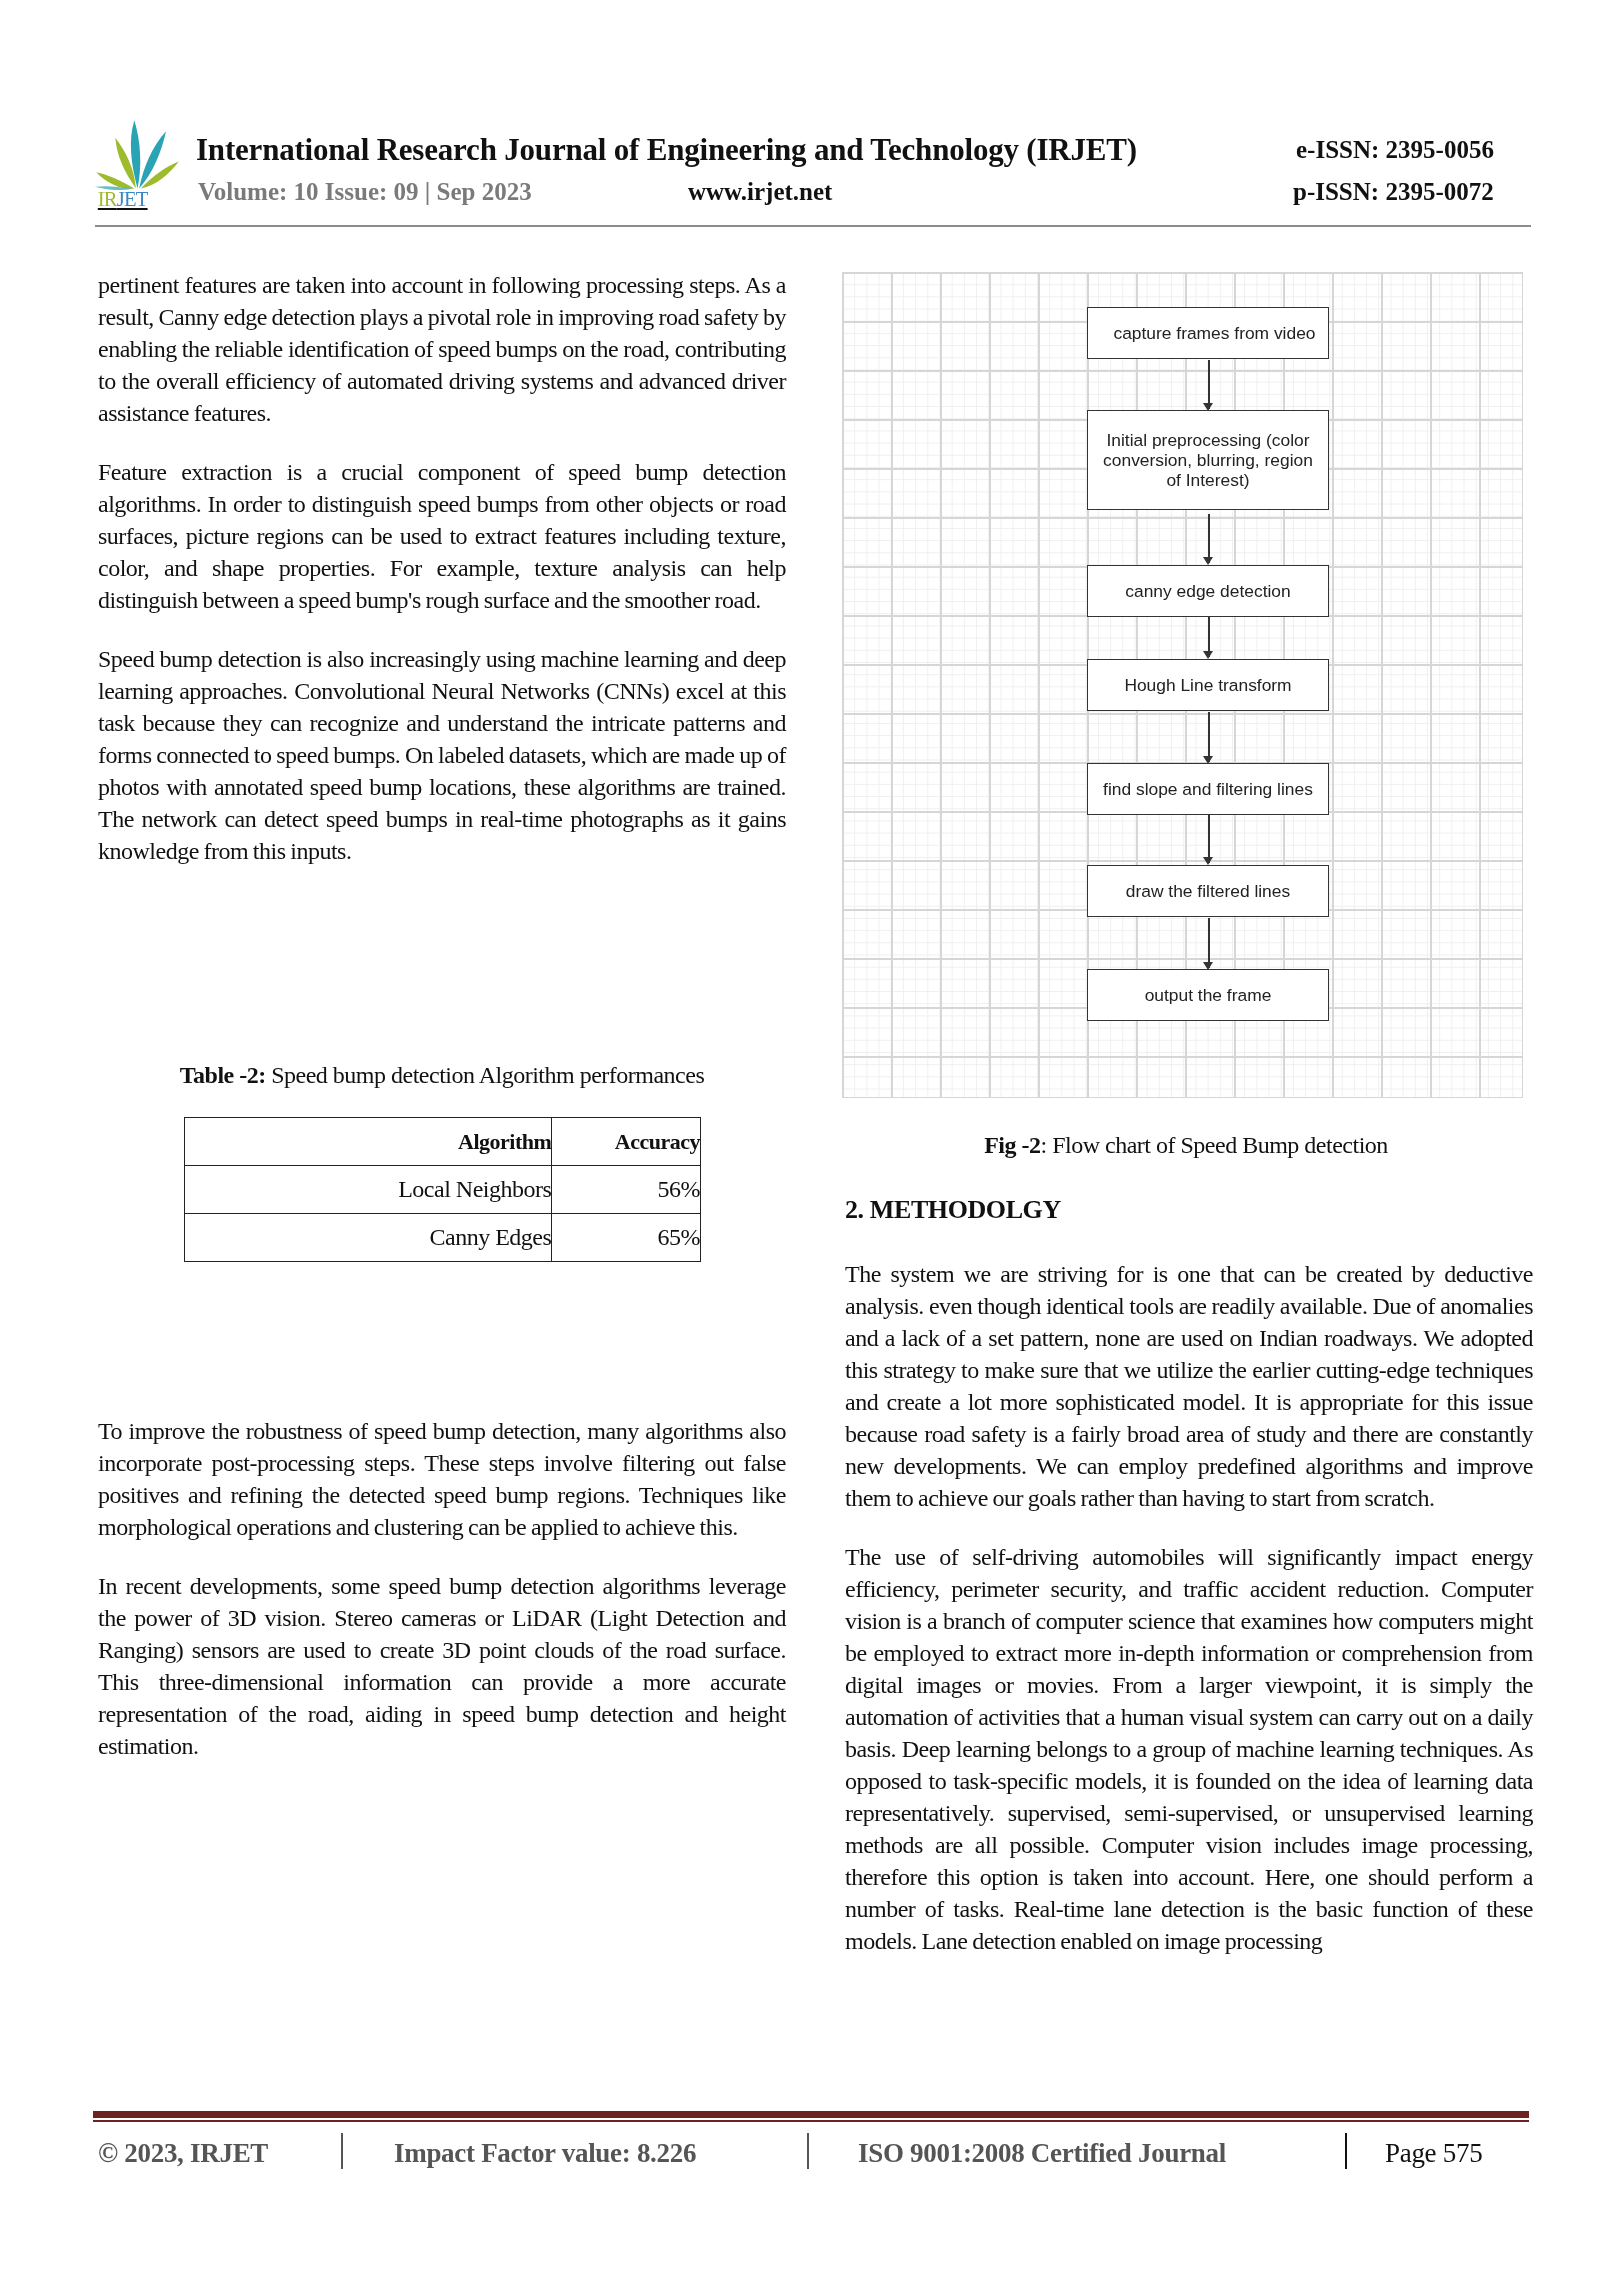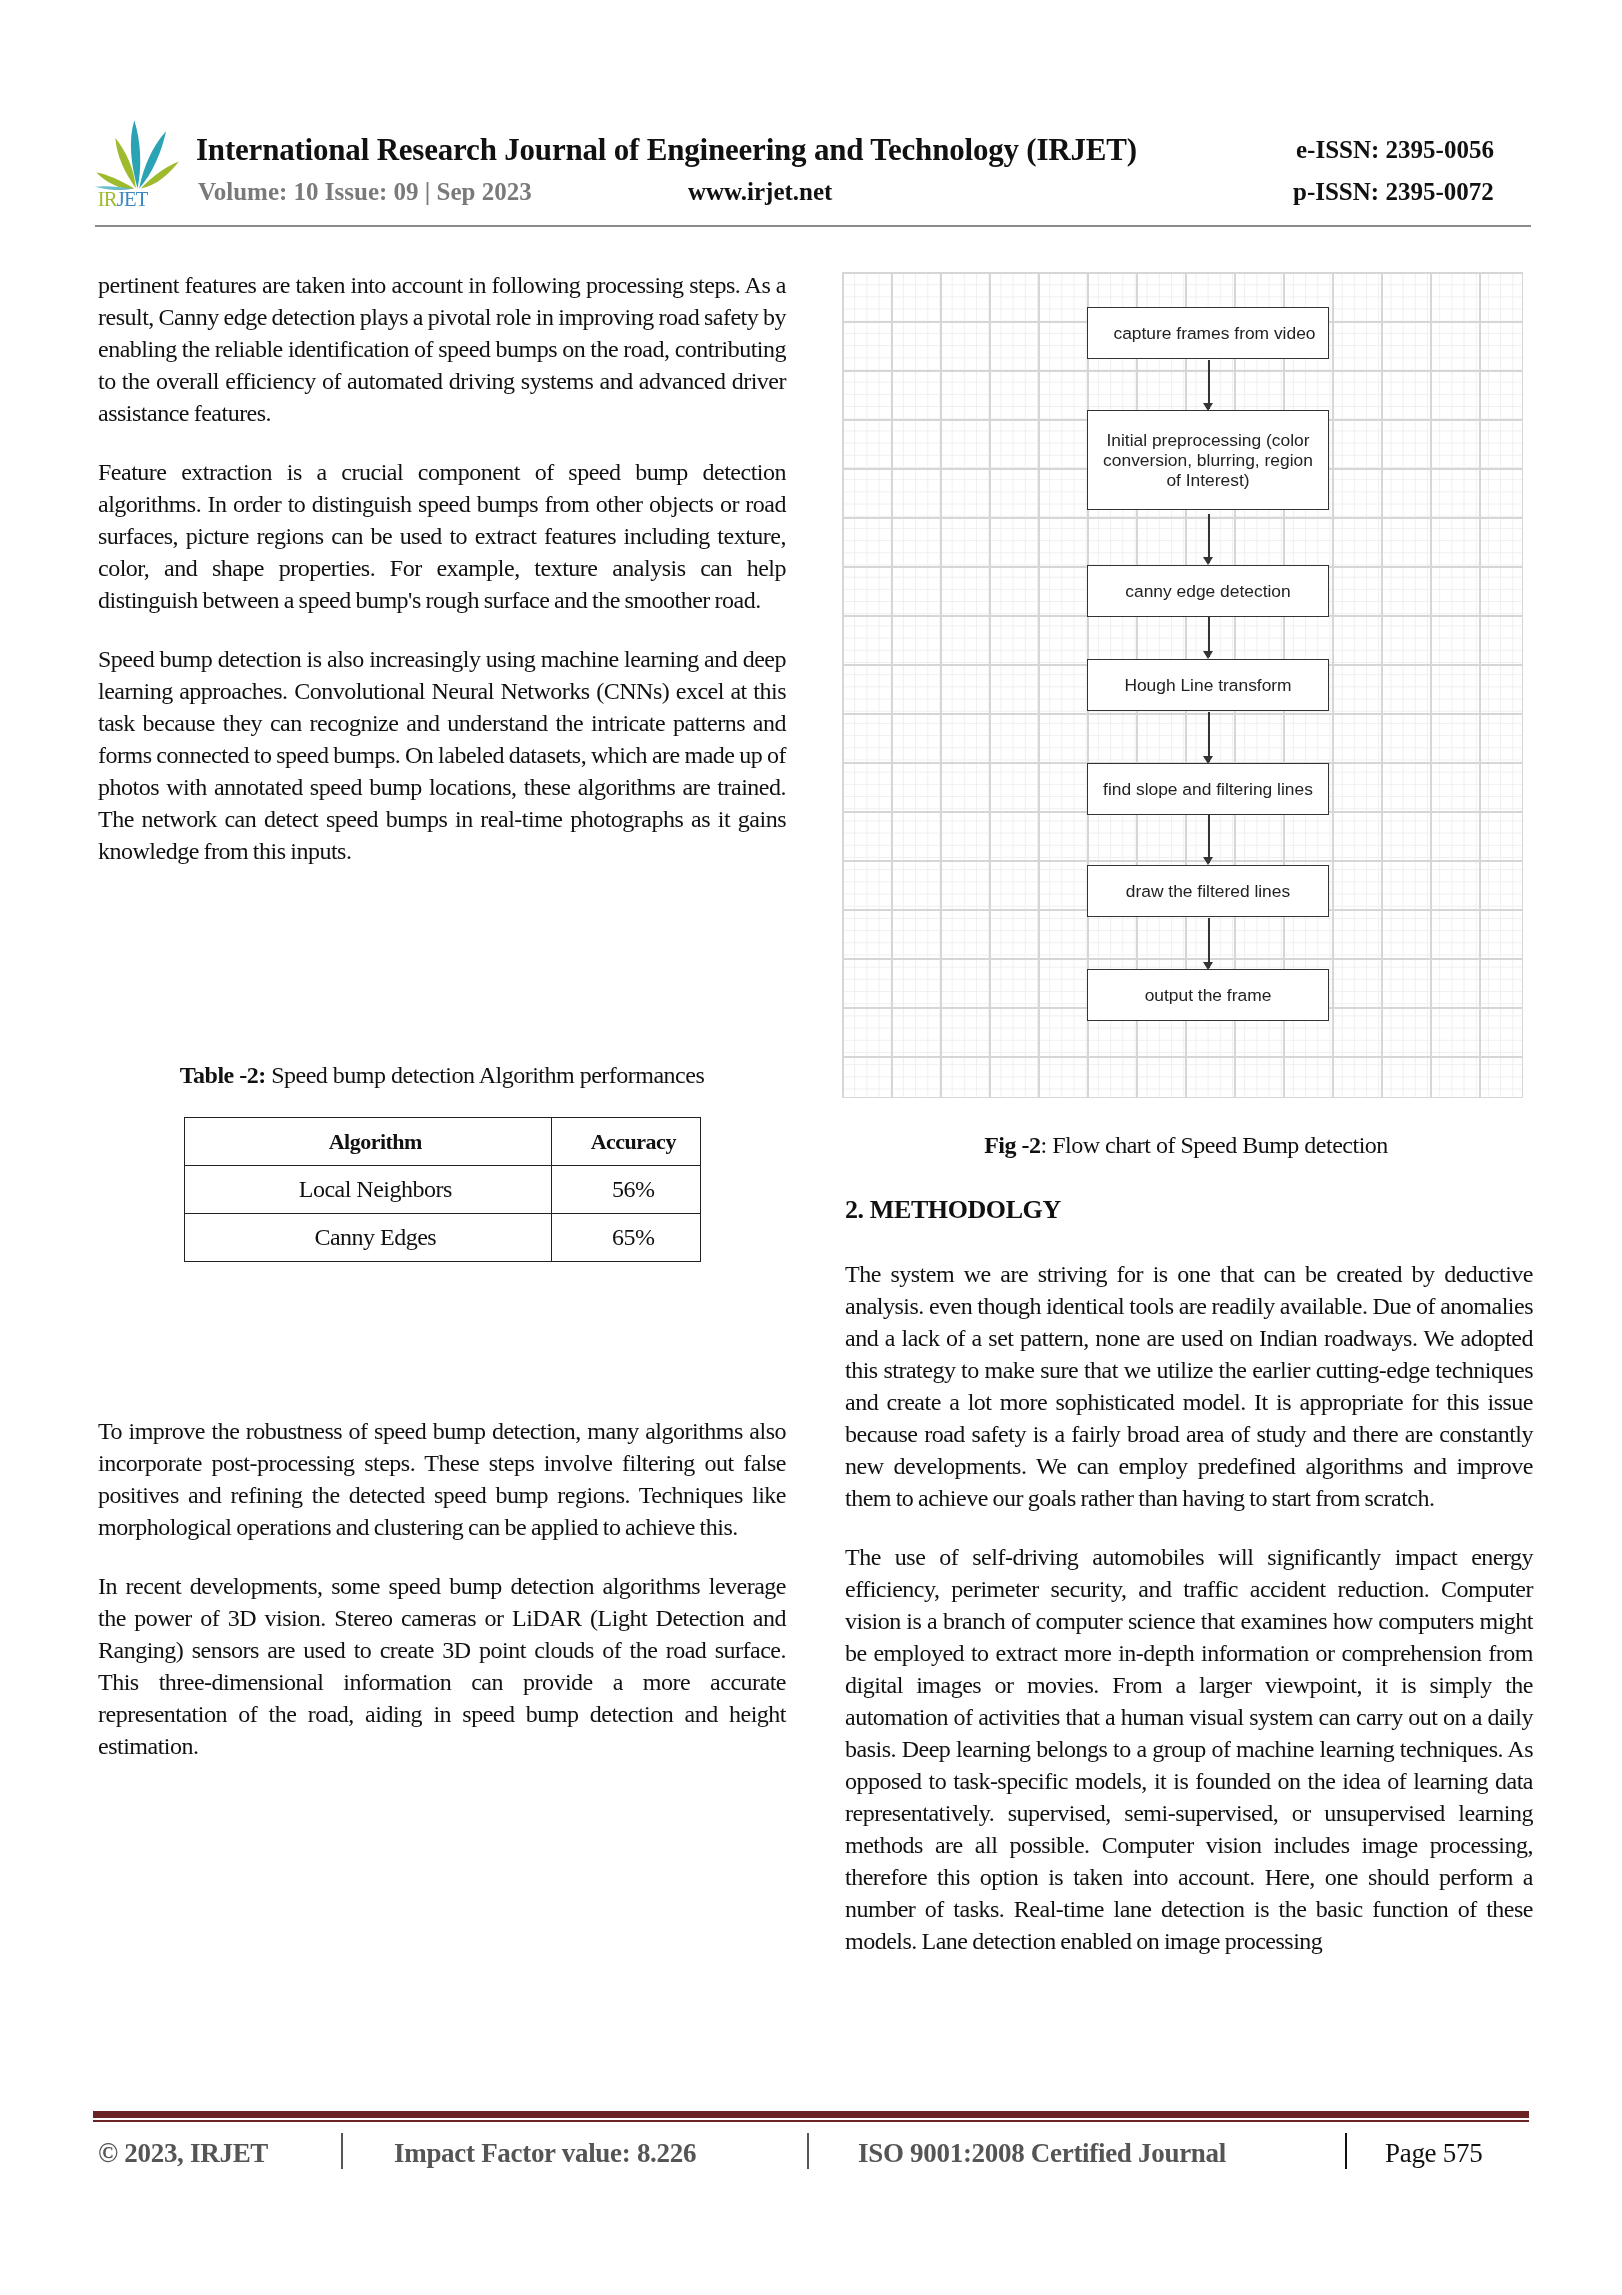--- a/index.html
+++ b/index.html
@@ -3,40 +3,40 @@
 <meta charset="utf-8">
 <style>
   html, body { margin:0; padding:0; background:#ffffff; }
   body { width:1623px; height:2295px; position:relative; overflow:hidden;
          font-family:"Liberation Serif","DejaVu Serif",serif; color:#111; }
   .abs { position:absolute;text-align:right; }
 
   
   .logo { left:93px; top:117px; width:89px; height:93px; }
   .logo-text { position:absolute; left:4.8px; top:71px; font-family:"Liberation Serif",serif;
-               font-size:20.6px; letter-spacing:-0.8px; }
+               font-size:20.6px; letter-spacing:-0.8px;text-decoration:underline; }
   .logo-text .ir { color:#9dbb2d; }
   .logo-text .jet { color:#3a87c4; }
   .hdr-title { left:196px; top:132px; font-size:31px; font-weight:bold; color:#111; white-space:nowrap; letter-spacing:-0.2px; }
   .hdr-vol { left:198px; top:178px; font-size:25px; font-weight:bold; color:#7a7a7a; white-space:nowrap; }
   .hdr-url { left:688px; top:178px; font-size:25px; font-weight:bold; color:#111; white-space:nowrap; }
   .hdr-eissn { left:1296px; top:136px; font-size:25px; font-weight:bold; white-space:nowrap; }
   .hdr-pissn { left:1293px; top:178px; font-size:25px; font-weight:bold; white-space:nowrap; }
   .hdr-rule { left:95px; top:225px; width:1436px; height:2.4px; background:#8c8c8c; }
 
   
   .col { width:688px; font-size:24px; line-height:32px; text-align:justify; letter-spacing:-0.5px; word-spacing:-0.8px;font-family:Liberation Serif, serif; }
   .col p { margin:0 0 27px 0; }
   .left-col { left:98px; top:269px; }
   .right-col { left:845px; top:1258px; }
 
   .tbl-caption { left:98px; top:1062px; width:688px; text-align:center; font-size:24px; letter-spacing:-0.5px; }
   .tbl-caption b { font-weight:bold; }
   table.perf { position:absolute; left:184px; top:1117px; width:517px; border-collapse:collapse; font-size:24px; letter-spacing:-0.5px; }
-  table.perf td, table.perf th { border:1.6px solid #222; height:47px; padding:0 0 0 14.3px; text-align:center; vertical-align:middle; }
+  table.perf td, table.perf th { border:1.6px solid #222; height:47px; padding:0 0 0 14.3px; text-align:right; vertical-align:middle; }
   table.perf th { font-weight:bold; font-size:22px; }
   table.perf .c1 { width:352px; }
 
   
   .fig-grid { left:842px; top:272px; width:681px; height:826px;
     background-color:#fff;
     background-image:
       linear-gradient(to right, #d6d6d6 1.6px, transparent 1.6px),
       linear-gradient(to bottom, #d6d6d6 1.6px, transparent 1.6px),
       linear-gradient(to right, #efefef 0.8px, transparent 0.8px),

